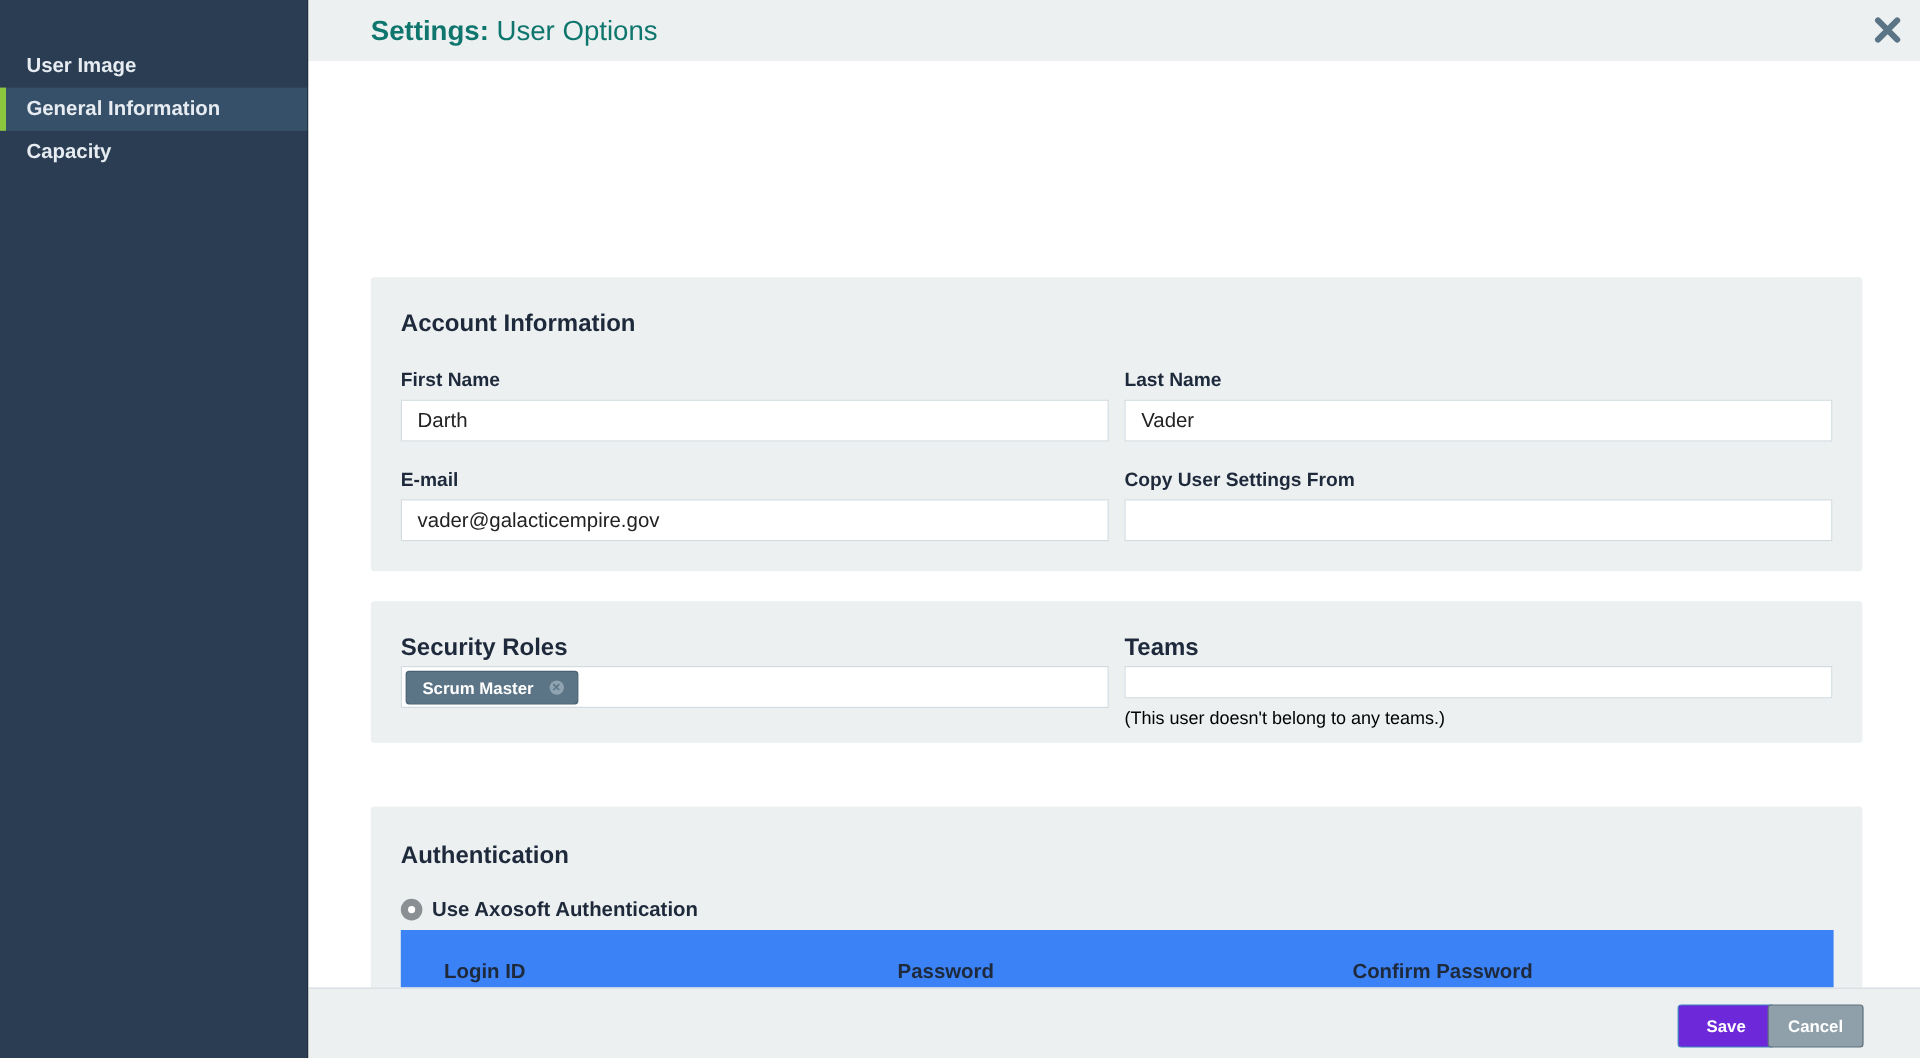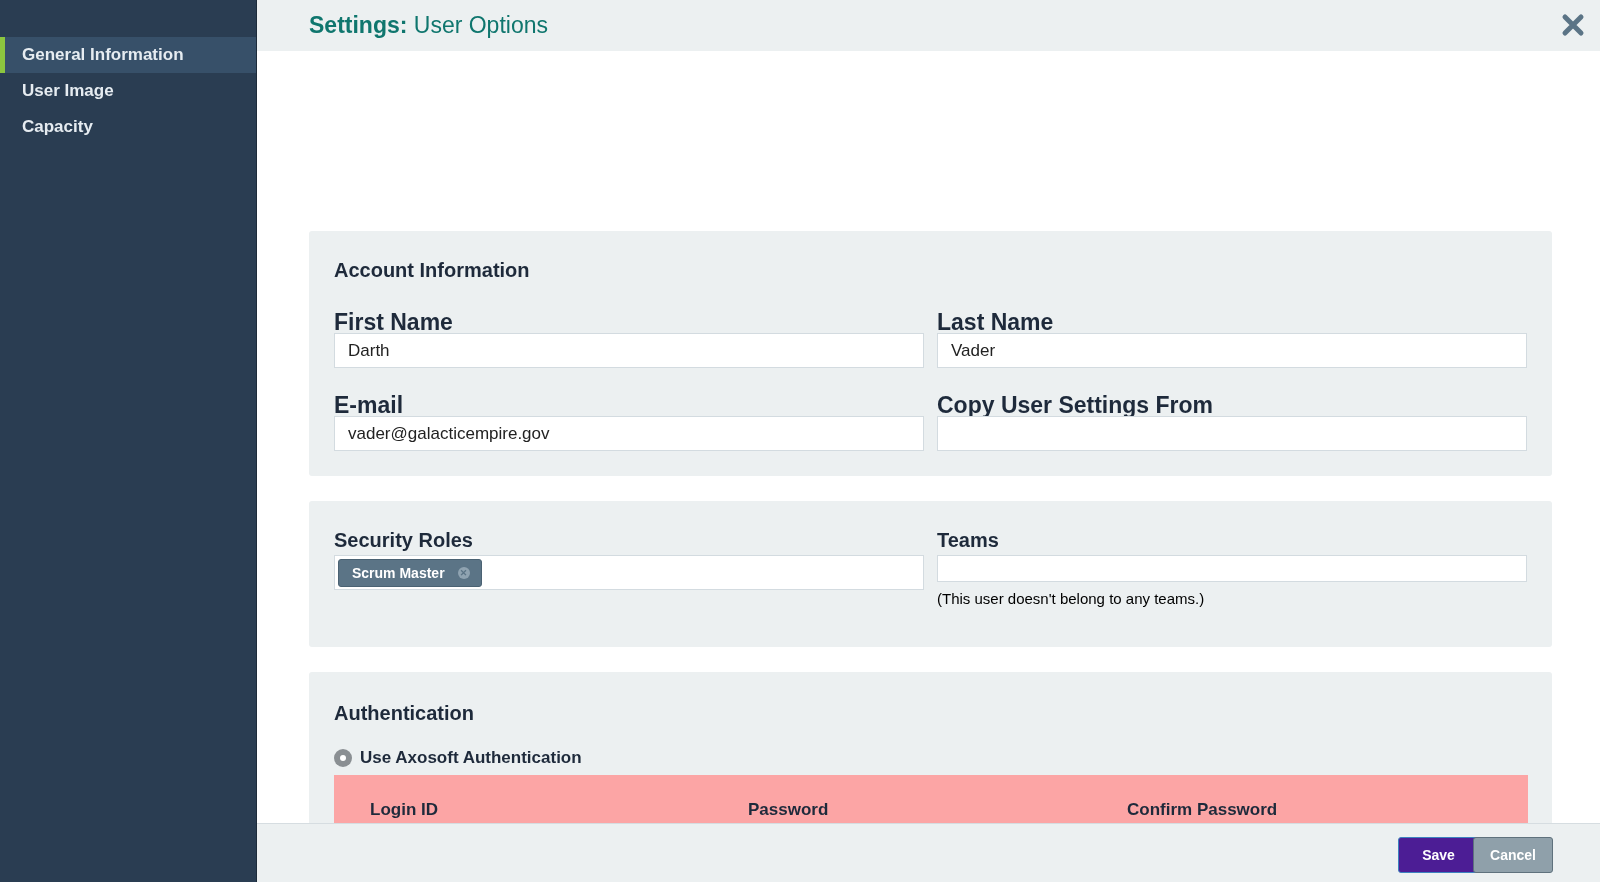--- a/index.html
+++ b/index.html
@@ -11,41 +11,41 @@
   .nav-item.active::before { content: ""; position: absolute; left: 0; top: 0; width: 5px; height: 36px; background: #8cc63f; }
   .header { position: absolute; left: 257px; top: 0; width: 1343px; height: 51px; background: #ecf0f1; }
   .title { position: absolute; left: 52px; top: 12px; font-size: 23px; color: #0f766e; }
   .title b { font-weight: bold; }
   .close { position: absolute; right: 14px; top: 12px; width: 26px; height: 26px; cursor: pointer; }
   .content { position: absolute; left: 257px; top: 51px; width: 1343px; height: 772px; overflow: hidden; background: #ffffff; }
   .panel { position: absolute; left: 52px; width: 1243px; background: #ecf0f1; border-radius: 3px; }
   .panel h2 { font-size: 20px; font-weight: bold; color: #1e2a3b; position: absolute; left: 25px; }
   .check-row { position: absolute; left: 25px; display: flex; align-items: center; font-size: 17px; font-weight: bold; }
   .checkbox { width: 15px; height: 15px; border: 1px solid #b9c2c9; background: #fff; border-radius: 3px; margin-right: 8px; cursor: pointer; }
-  .field-label { position: absolute; font-size: 23px; font-weight: bold; color: #1e2a3b; }
+  .field-label { position: absolute; font-size: 16px; font-weight: bold; color: #1e2a3b; }
   .input { position: absolute; height: 35px; background: #fff; border: 1px solid #d3dbe0; font-size: 17px; color: #222; padding-left: 13px; line-height: 33px; font-family: "Liberation Sans", sans-serif; }
   .tag { position: absolute; left: 3px; top: 3px; height: 28px; padding: 0 36px 0 13px; background: #5b7486; border: 1px solid #4a6273; border-radius: 3px; color: #fff; font-size: 14px; font-weight: bold; line-height: 26px; }
   .tag-x { position: absolute; right: 11px; top: 7px; width: 12px; height: 12px; border-radius: 50%; background: #8fa3b1; color: #5b7486; font-size: 9px; line-height: 12px; text-align: center; cursor: pointer; }
   .hint { position: absolute; font-size: 15px; color: #000000; }
   .radio { width: 18px; height: 18px; border-radius: 50%; background: #8a8f93; margin-right: 8px; position: relative; cursor: pointer; }
   .radio::after { content: ""; position: absolute; left: 6px; top: 6px; width: 6px; height: 6px; border-radius: 50%; background: #fff; }
-  .subpanel { position: absolute; left: 25px; top: 103px; width: 1194px; height: 60px; background: #fca5a5; }
+  .subpanel { position: absolute; left: 25px; top: 103px; width: 1194px; height: 60px; background: #3b82f6; }
   .col-head { position: absolute; top: 25px; font-size: 17px; font-weight: bold; color: #1e2a3b; }
   .footer { position: absolute; left: 257px; top: 823px; width: 1343px; height: 59px; background: #ecf0f1; border-top: 1px solid #d6dde1; }
   .btn { position: absolute; top: 13px; height: 36px; border-radius: 3px; font-size: 14px; font-weight: bold; color: #fff; text-align: center; line-height: 34px; cursor: pointer; }
-  .btn-save { left: 1141px; width: 81px; background: #4c1d95; border: 1px solid #3d82bf; }
+  .btn-save { left: 1141px; width: 81px; background: #6d28d9; border: 1px solid #3d82bf; }
   .btn-cancel { left: 1216px; width: 80px; background: #8fa0aa; border: 1px solid #5f717d; }
 </style>
 </head>
 <body>
 
 <div class="sidebar">
   <div class="nav">
+    <div class="nav-item">User Image</div>
     <div class="nav-item active">General Information</div>
-    <div class="nav-item">User Image</div>
     <div class="nav-item">Capacity</div>
   </div>
 </div>
 
 <div class="header">
   <div class="title">
     <b>Settings:</b><span> User Options</span>
   </div>
   <div class="close">
     <svg width="26" height="26" viewBox="0 0 26 26">
@@ -62,21 +62,21 @@
     <div class="field-label" style="left:25px;top:78px;">First Name</div>
     <div class="input" style="left:25px;top:102px;width:590px;">Darth</div>
     <div class="field-label" style="left:628px;top:78px;">Last Name</div>
     <div class="input" style="left:628px;top:102px;width:590px;">Vader</div>
     <div class="field-label" style="left:25px;top:161px;text-align:right;">E-mail</div>
     <div class="input" style="left:25px;top:185px;width:590px;">vader@galacticempire.gov</div>
     <div class="field-label" style="left:628px;top:161px;text-align:center;">Copy User Settings From</div>
     <div class="input" style="left:628px;top:185px;width:590px;"></div>
   </div>
 
-  <div class="panel" style="top:450px;height:146px;">
+  <div class="panel" style="top:450px;height:118px;">
     <h2 style="top:28px;">Security Roles</h2>
     <div class="input" style="left:25px;top:54px;width:590px;padding:0;">
       <div class="tag">
         <span>Scrum Master</span>
         <span class="tag-x">✕</span>
       </div>
     </div>
     <h2 style="left:628px;top:28px;">Teams</h2>
     <div class="input" style="left:628px;top:54px;width:590px;height:27px;"></div>
     <div class="hint" style="left:628px;top:89px;">(This user doesn't belong to any teams.)</div>

